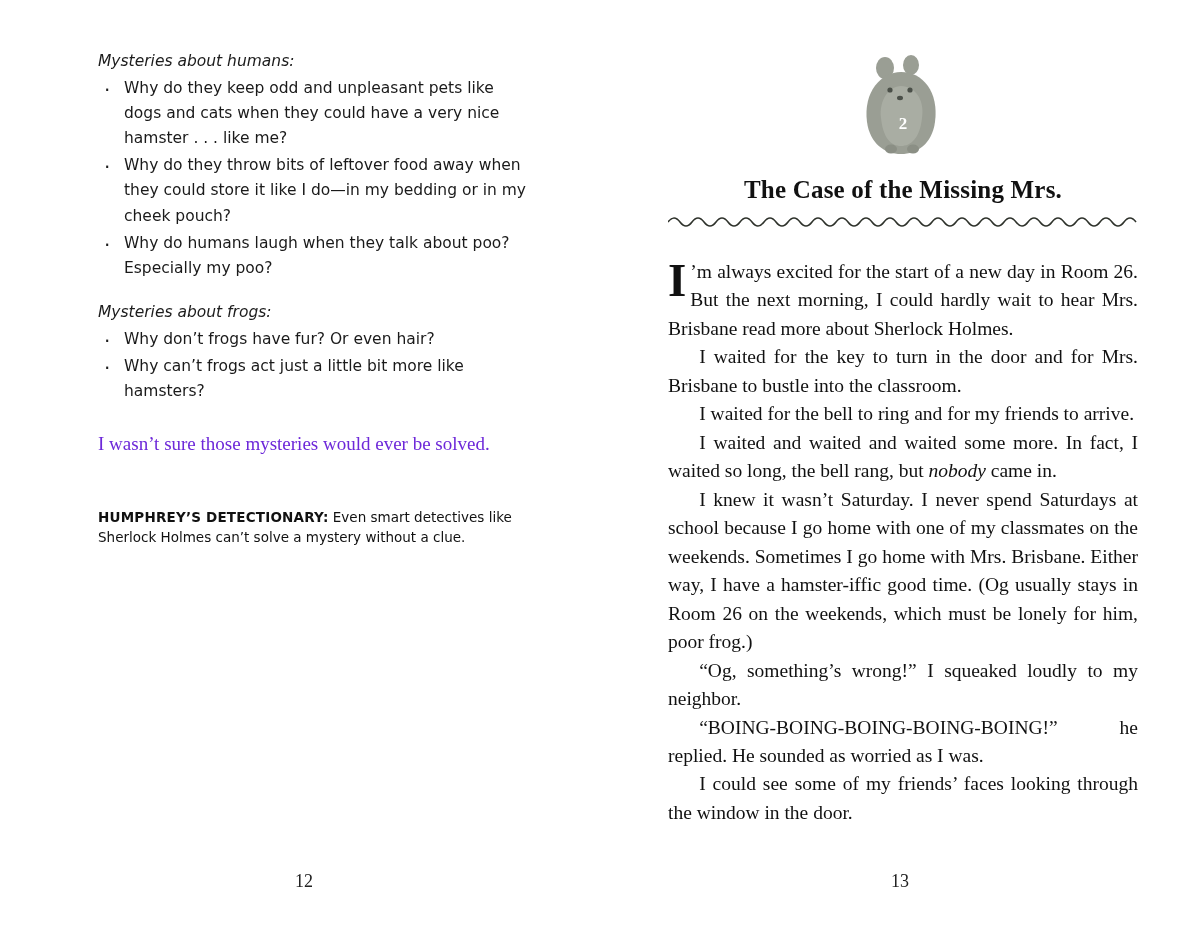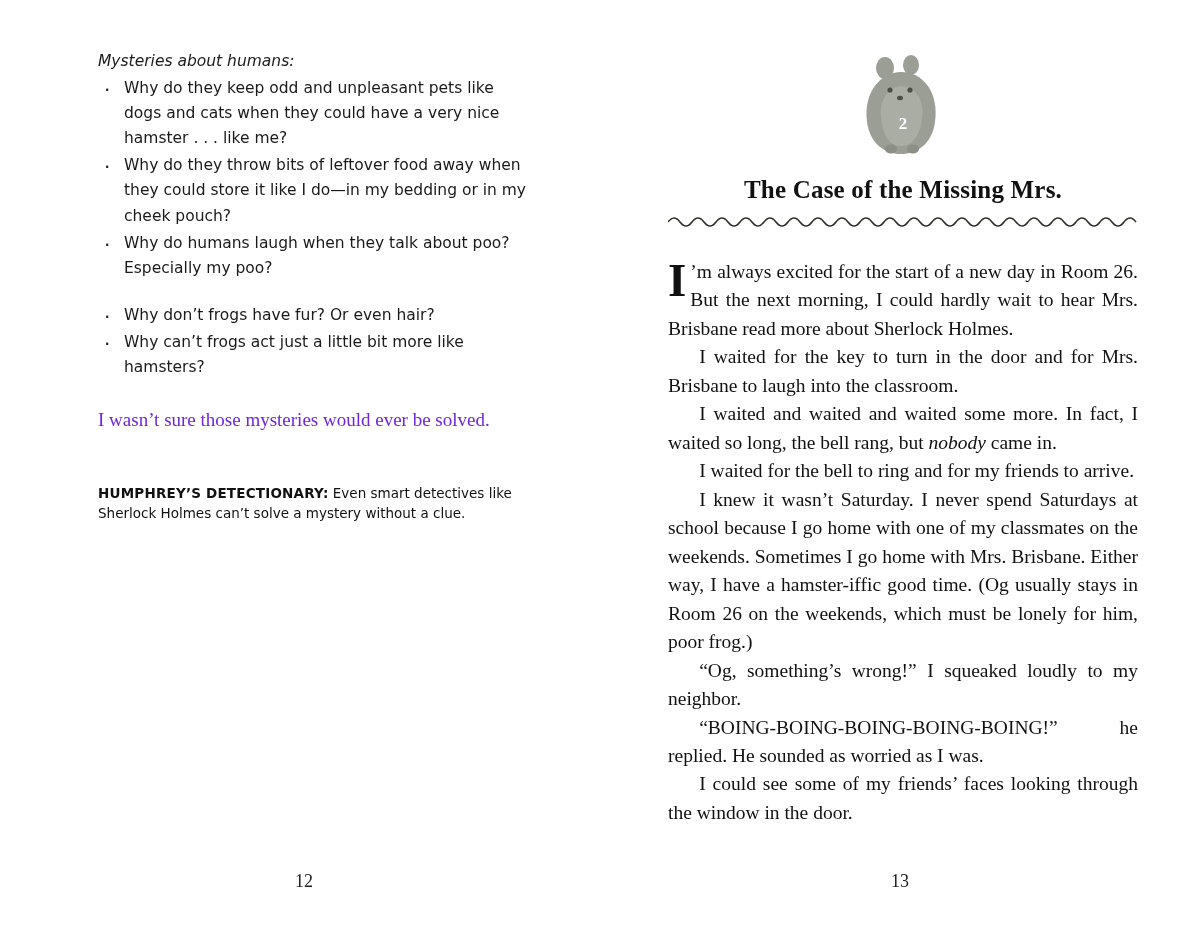--- a/index.html
+++ b/index.html
@@ -162,20 +162,21 @@
   <div class="page page-left">
 
     <div class="hand-heading">Mysteries about humans:</div>
 
     <ul class="hand-list">
       <li>Why do they keep odd and unpleasant pets like dogs and cats when they could have a very nice hamster . . . like me?</li>
       <li>Why do they throw bits of leftover food away when they could store it like I do—in my bedding or in my cheek pouch?</li>
       <li>Why do humans laugh when they talk about poo? Especially my poo?</li>
     </ul>
 
+    <div class="hand-heading">Mysteries about frogs:</div>
 
     <ul class="hand-list">
       <li>Why don’t frogs have fur? Or even hair?</li>
       <li>Why can’t frogs act just a little bit more like hamsters?</li>
     </ul>
 
     <p class="closing-line">I wasn’t sure those mysteries would ever be solved.</p>
 
     <div class="detectionary">
       <span class="label">HUMPHREY’S DETECTIONARY:</span><span> Even smart detectives like Sherlock Holmes can’t solve a mystery without a clue.</span>
@@ -210,23 +211,23 @@
     <h1 class="chapter-title">The Case of the Missing Mrs.</h1>
 
     <div class="squiggle">
       <svg width="470" height="16" viewBox="0 0 470 16" preserveAspectRatio="none" aria-hidden="true">
         <path d="M0 8 Q 6 0 12 8 T 24 8 T 36 8 T 48 8 T 60 8 T 72 8 T 84 8 T 96 8 T 108 8 T 120 8 T 132 8 T 144 8 T 156 8 T 168 8 T 180 8 T 192 8 T 204 8 T 216 8 T 228 8 T 240 8 T 252 8 T 264 8 T 276 8 T 288 8 T 300 8 T 312 8 T 324 8 T 336 8 T 348 8 T 360 8 T 372 8 T 384 8 T 396 8 T 408 8 T 420 8 T 432 8 T 444 8 T 456 8 T 468 8" fill="none" stroke="#2f332c" stroke-width="1.6"></path>
       </svg>
     </div>
 
     <div class="body-text">
       <p class="first"><span class="dropcap">I</span><span>’m always excited for the start of a new day in Room 26. But the next morning, I could hardly wait to hear Mrs. Brisbane read more about Sherlock Holmes.</span></p>
-      <p>I waited for the key to turn in the door and for Mrs. Brisbane to laugh into the classroom.</p>
+      <p>I waited for the key to turn in the door and for Mrs. Brisbane to bustle into the classroom.</p>
+      <p>I waited for the bell to ring and for my friends to arrive.</p>
       <p>I waited and waited and waited some more. In fact, I waited so long, the bell rang, but <span class="italic">nobody</span> came in.</p>
-      <p>I waited for the bell to ring and for my friends to arrive.</p>
       <p>I knew it wasn’t Saturday. I never spend Saturdays at school because I go home with one of my classmates on the weekends. Sometimes I go home with Mrs. Brisbane. Either way, I have a hamster-iffic good time. (Og usually stays in Room 26 on the weekends, which must be lonely for him, poor frog.)</p>
       <p>“Og, something’s wrong!” I squeaked loudly to my neighbor.</p>
       <p>“BOING-BOING-BOING-BOING-BOING!” he replied. He sounded as worried as I was.</p>
       <p>I could see some of my friends’ faces looking through the window in the door.</p>
     </div>
 
     <div class="folio folio-right">13</div>
   </div>
 
 </div>

